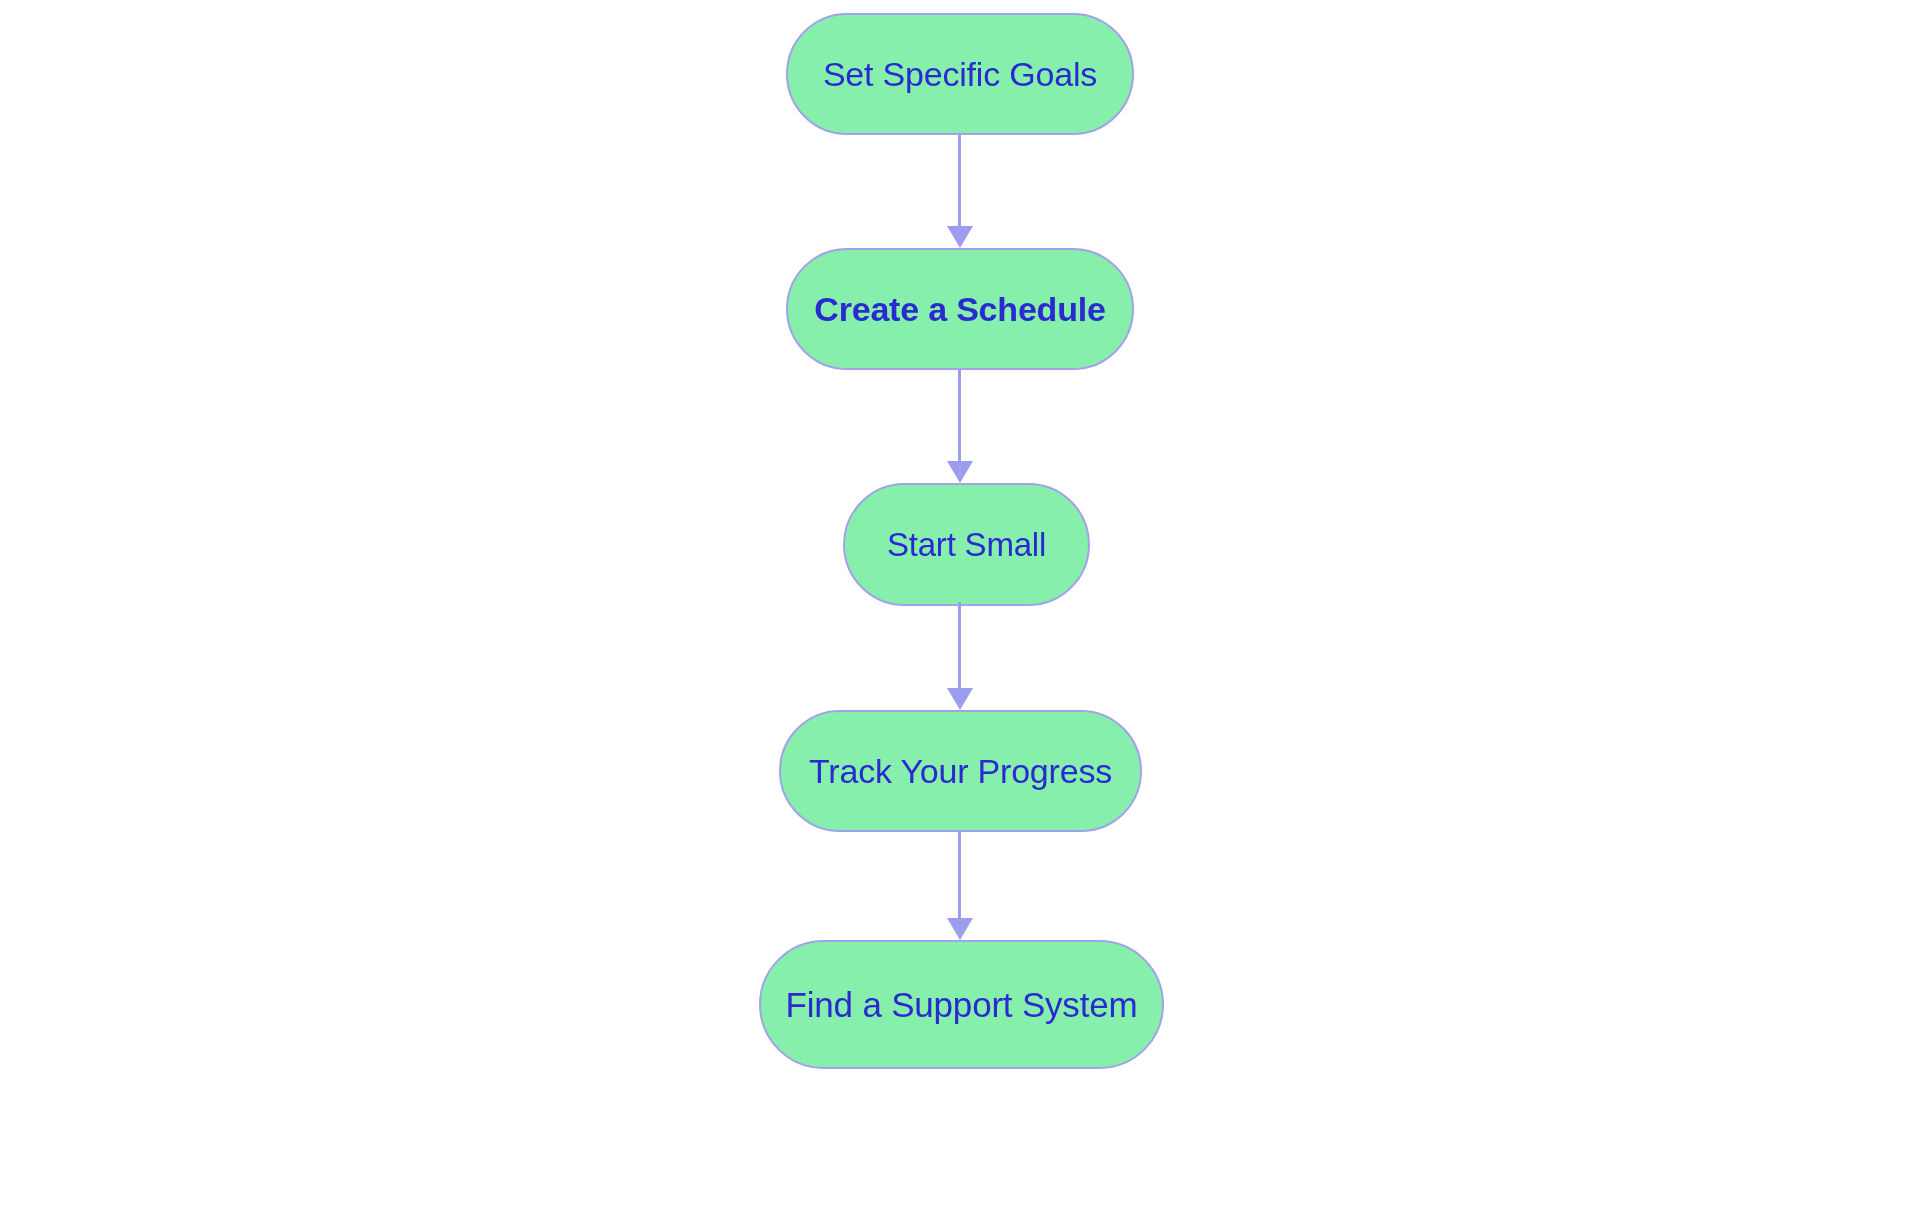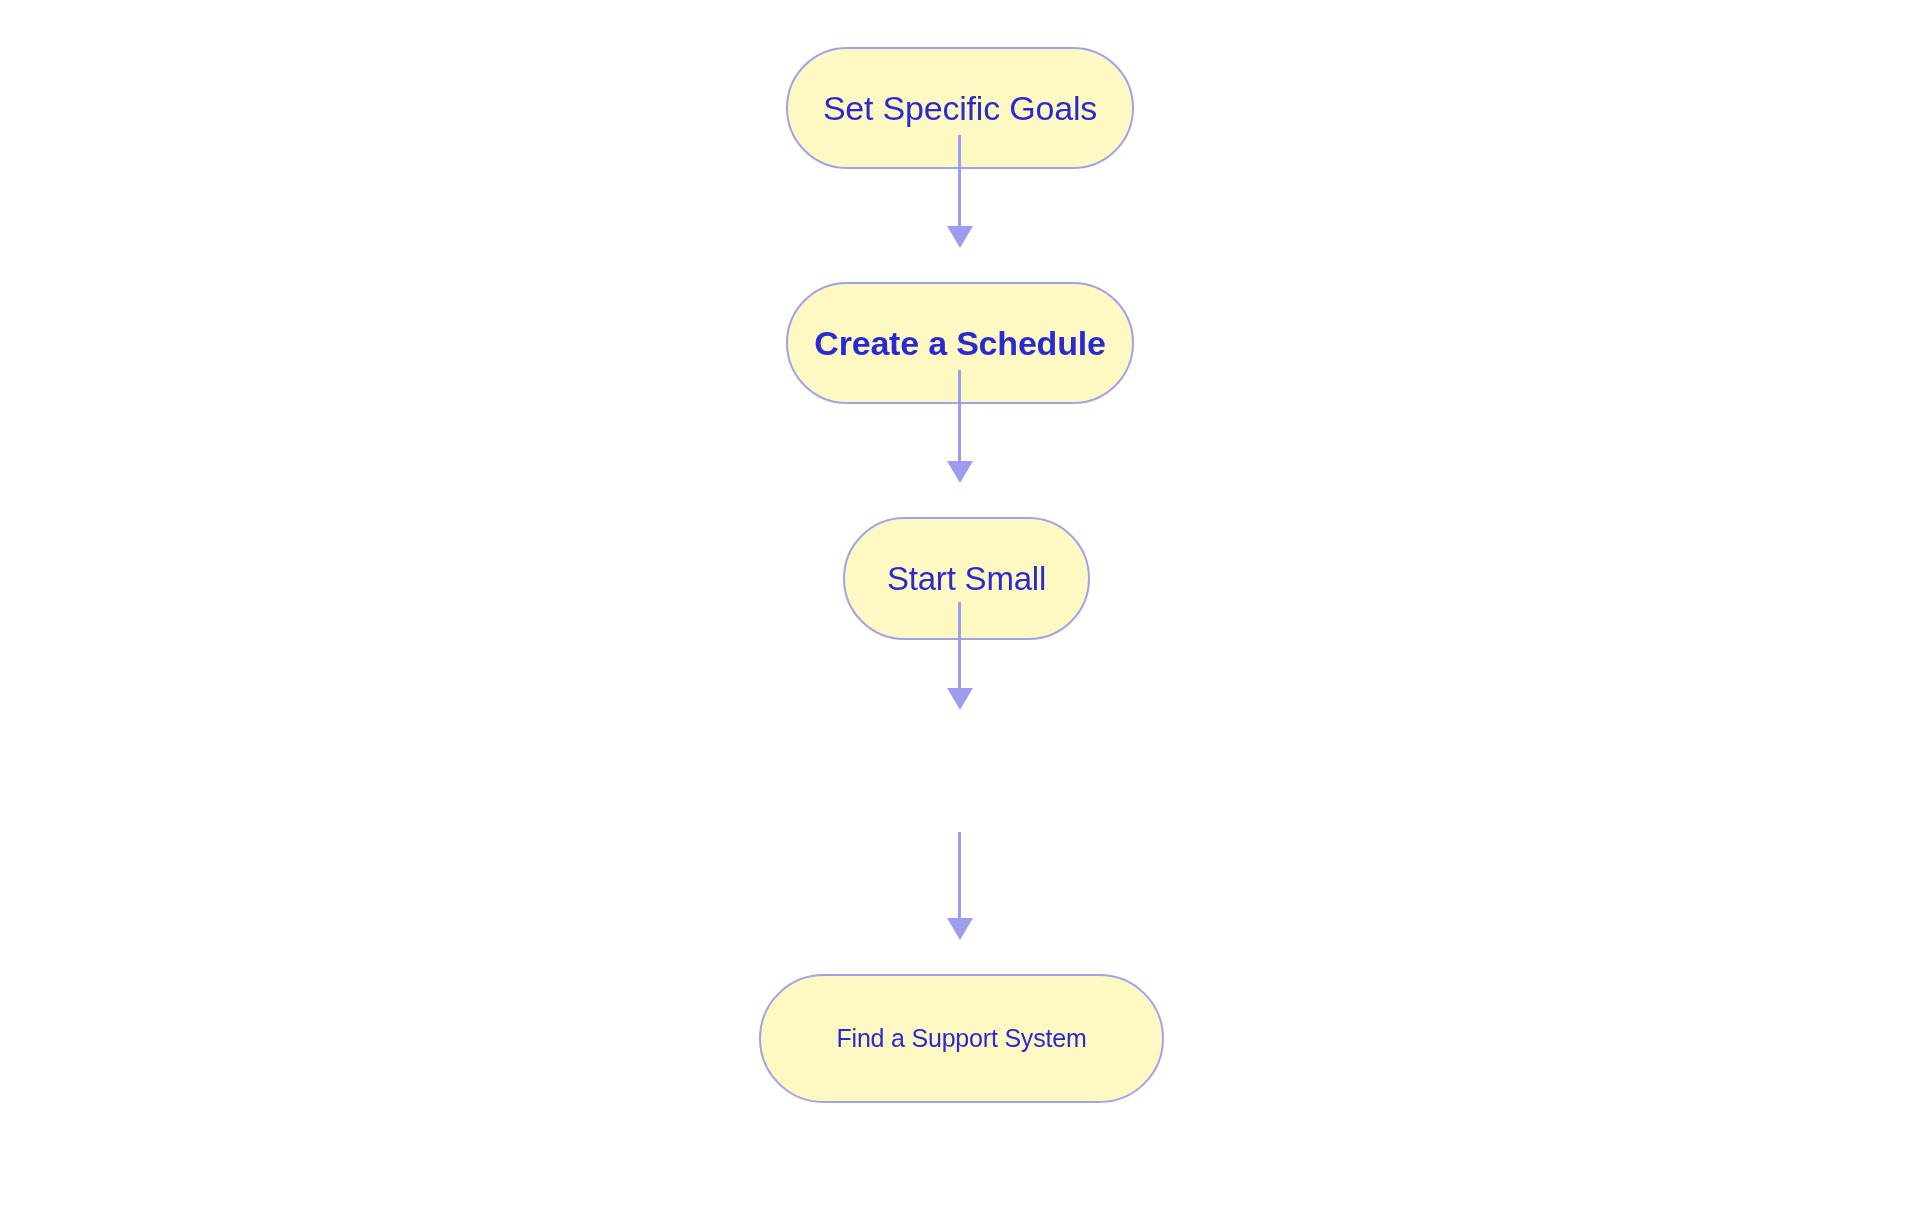--- a/index.html
+++ b/index.html
@@ -23,40 +23,39 @@
     height: 1215px;
   }
 
   
   .node {
     position: absolute;
     box-sizing: border-box;
     display: flex;
     align-items: center;
     justify-content: center;
-    background: #fef9c3;
+    background: #86efac;
     border: 2px solid #a2a2ea;
     border-radius: 999px;
     color: #2a2ad0;
     letter-spacing: -0.2px;
     white-space: nowrap;
     user-select: none;
-    margin-top: 34px;
   }
   .node-label {
     display: block;
     line-height: 1;
     color: #2a2ad0;
   }
 
   .node--n1 { left: 786px;  top: 13px;   width: 348px; height: 122px; font-size: 34px; }
   .node--n2 { left: 786px;  top: 248px;  width: 348px; height: 122px; font-size: 34px; font-weight: bold; }
   .node--n3 { left: 843px;  top: 483px;  width: 247px; height: 123px; font-size: 33px; }
   .node--n4 { left: 779px;  top: 710px;  width: 363px; height: 122px; font-size: 34px; }
-  .node--n5 { left: 759px;  top: 940px;  width: 405px; height: 129px; font-size: 25px; }
+  .node--n5 { left: 759px;  top: 940px;  width: 405px; height: 129px; font-size: 35px; }
 
   
   .connector {
     position: absolute;
     left: 947px;
     width: 26px;
   }
   .connector .stem {
     position: absolute;
     left: 11px;
@@ -141,20 +140,23 @@
 
   <div class="node node--n3">
     <span class="node-label">Start Small</span>
   </div>
 
   <div class="connector connector--c3">
     <div class="stem"></div>
     <div class="head"></div>
   </div>
 
+  <div class="node node--n4">
+    <span class="node-label">Track Your Progress</span>
+  </div>
 
   <div class="connector connector--c4">
     <div class="stem"></div>
     <div class="head"></div>
   </div>
 
   <div class="node node--n5">
     <span class="node-label">Find a Support System</span>
   </div>
 

